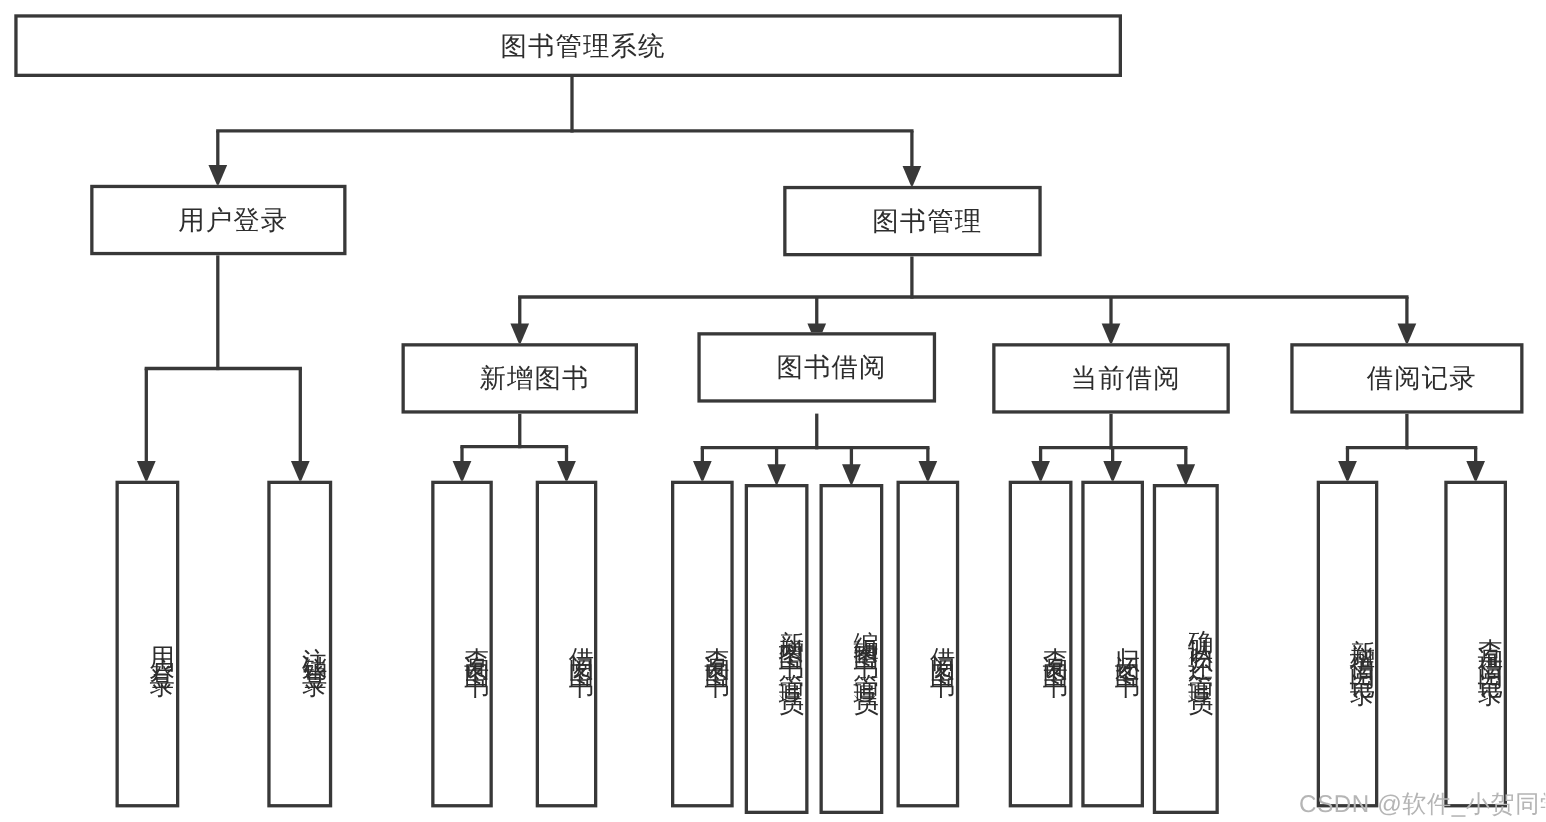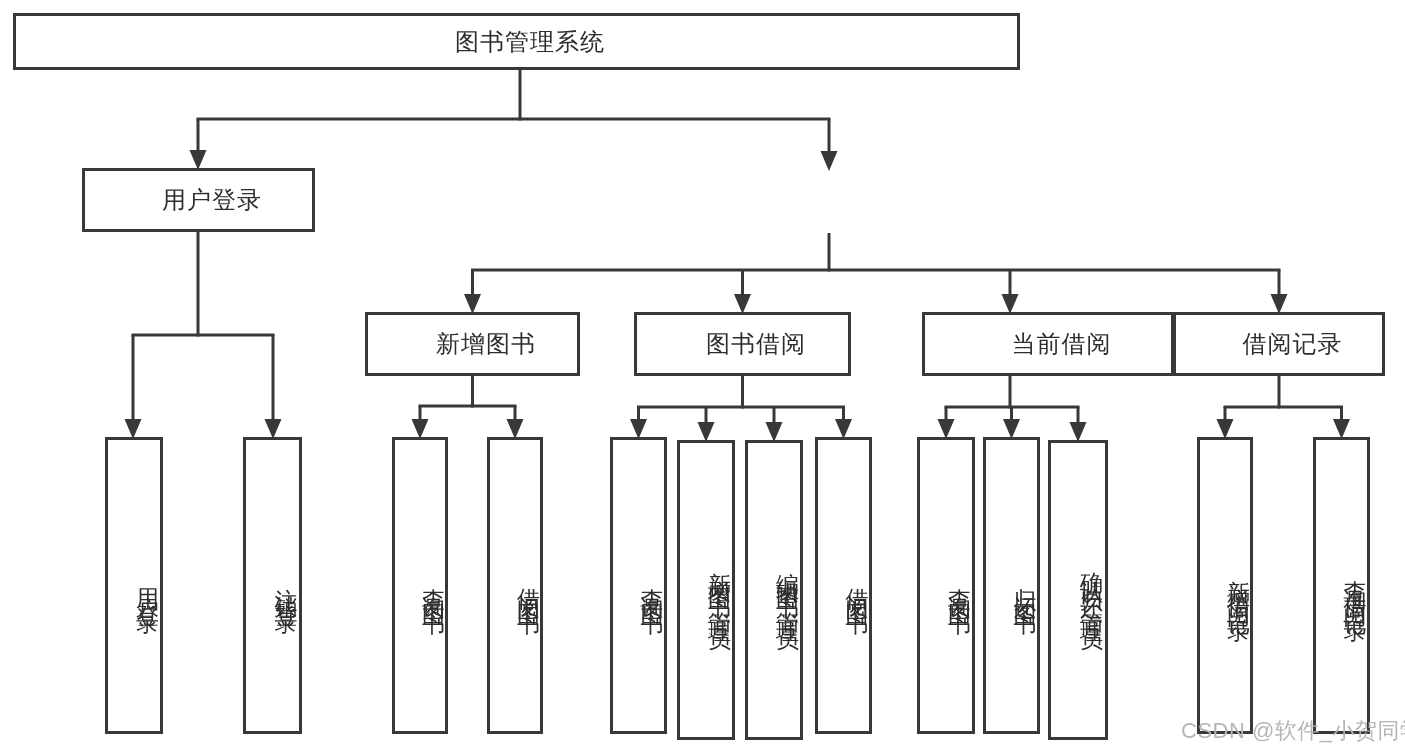--- a/index.html
+++ b/index.html
@@ -110,28 +110,31 @@
     <polygon points="1333,419 1350,419 1341.5,439" stroke="none"></polygon>
   </svg>
 
   <div class="node h" style="left:13px;top:13px;width:1007px;height:57px">
     <span>图书管理系统</span>
   </div>
 
   <div class="node h" style="left:82px;top:168px;width:233px;height:64px">
     <span>用户登录</span>
   </div>
+  <div class="node h" style="left:712px;top:169px;width:235px;height:64px">
+    <span>图书管理</span>
+  </div>
 
   <div class="node h" style="left:365px;top:312px;width:215px;height:64px">
     <span>新增图书</span>
   </div>
-  <div class="node h" style="left:634px;top:312px;width:217px;height:64px">
+  <div class="node h" style="left:634px;top:302px;width:217px;height:64px">
     <span>图书借阅</span>
   </div>
-  <div class="node h" style="left:922px;top:312px;width:252px;height:64px">
+  <div class="node h" style="left:902px;top:312px;width:216px;height:64px">
     <span>当前借阅</span>
   </div>
   <div class="node h" style="left:1173px;top:312px;width:212px;height:64px">
     <span>借阅记录</span>
   </div>
 
   <div class="node v" style="left:105px;top:437px;width:58px;height:297px">
     <span>用户登录</span>
   </div>
   <div class="node v" style="left:243px;top:437px;width:59px;height:297px">

